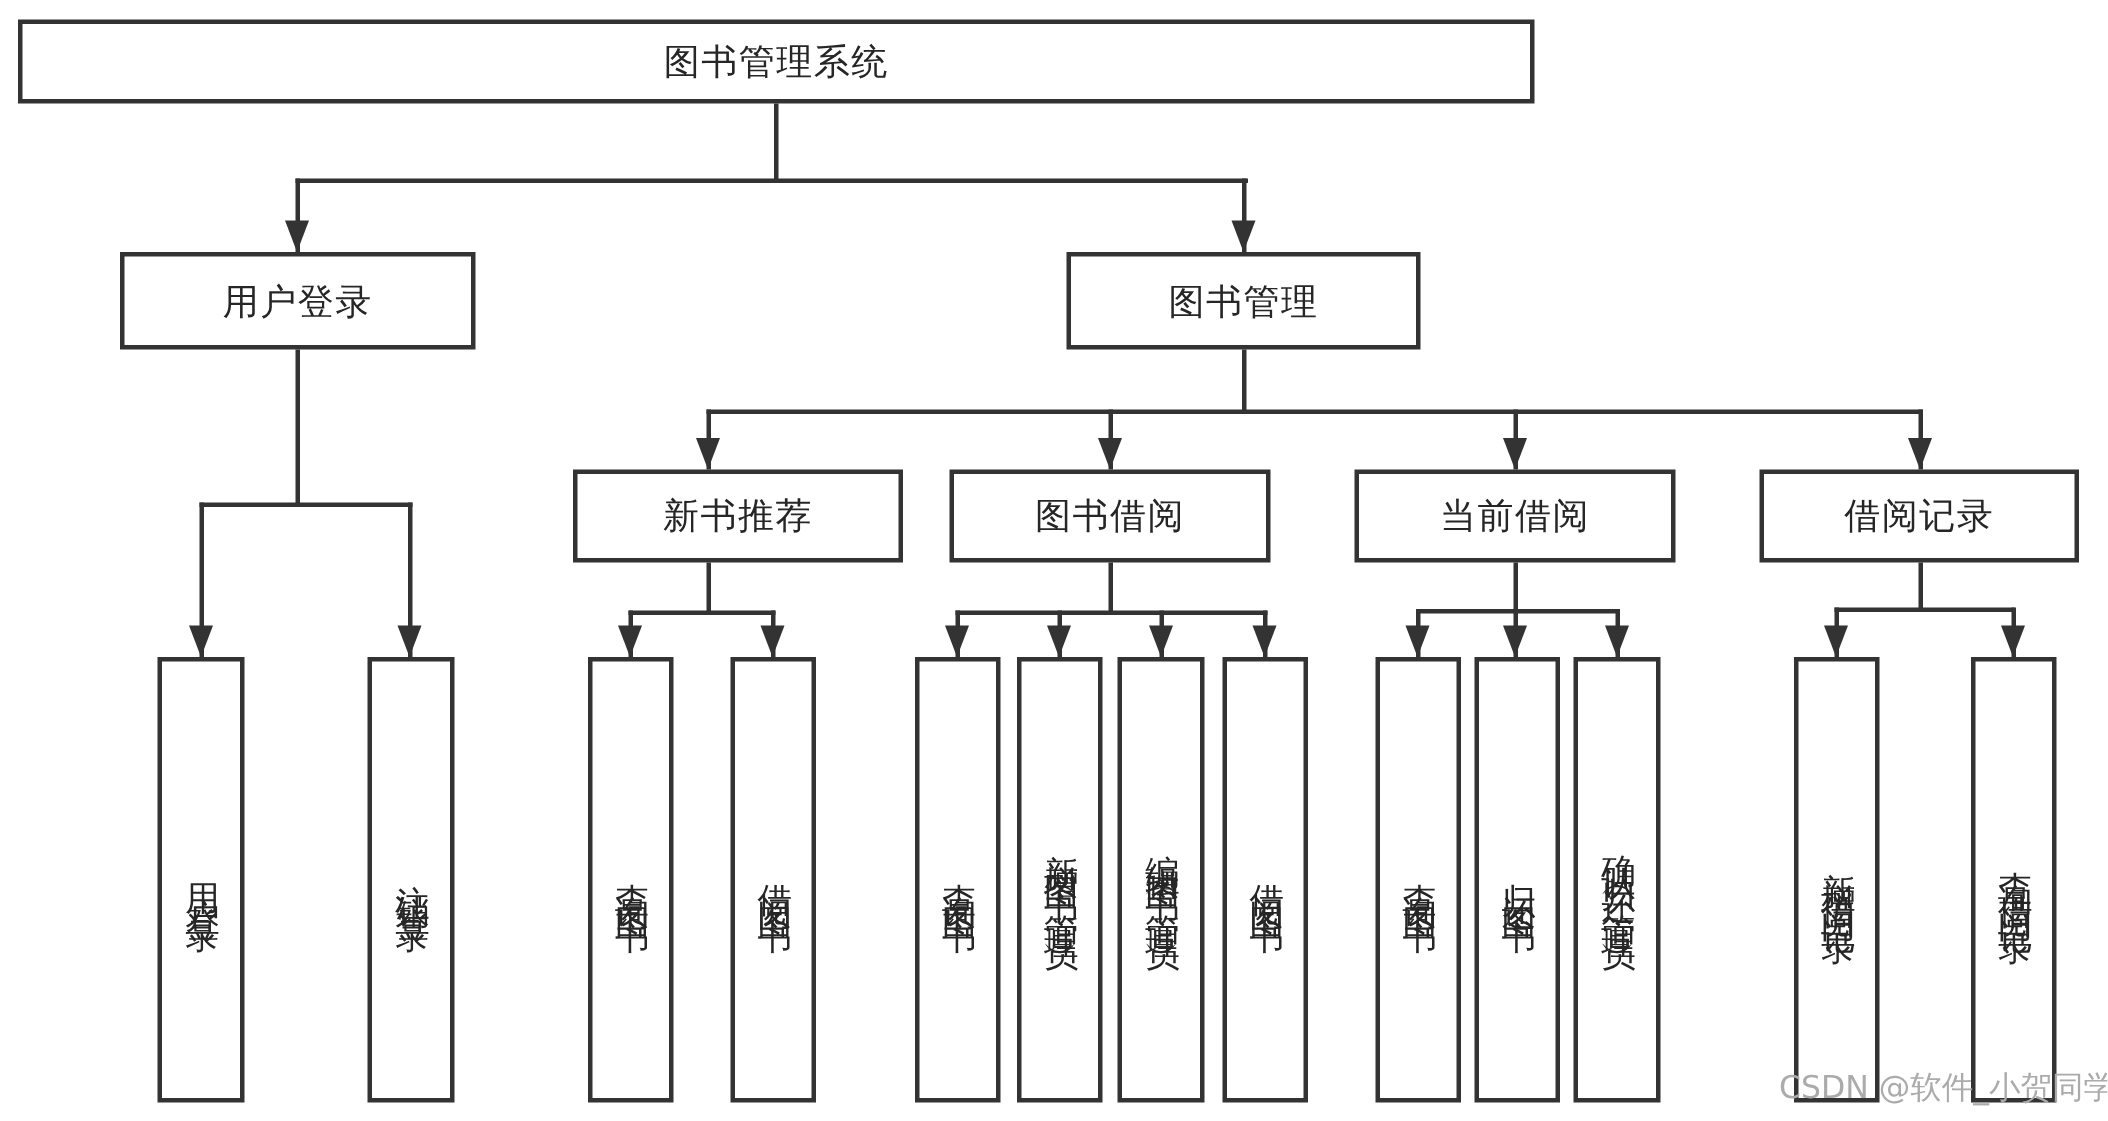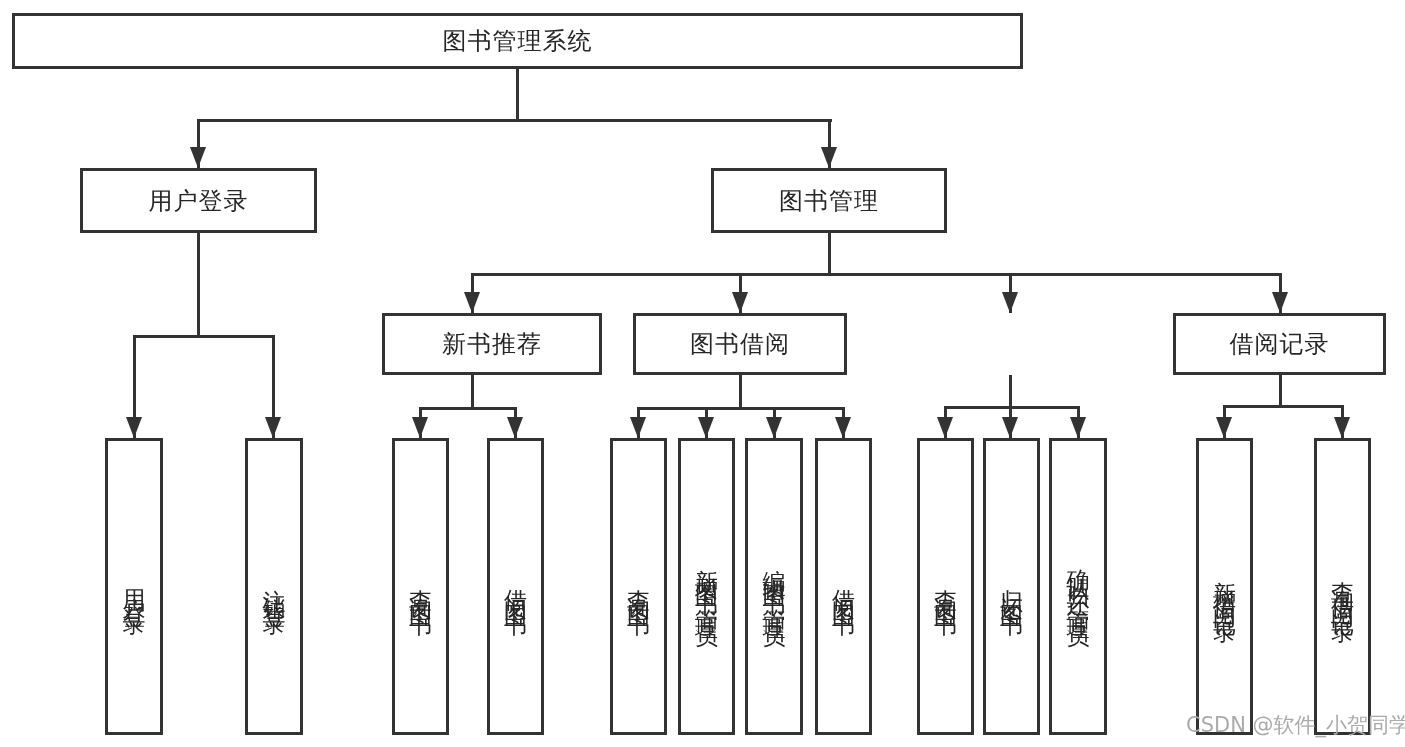--- a/index.html
+++ b/index.html
@@ -49,20 +49,23 @@
   </div>
   <div class="box hbox" style="left:711px;top:168px;width:236px;height:65px;">
     <span class="lbl">图书管理</span>
   </div>
 
   <div class="box hbox" style="left:362px;top:313px;width:220px;height:62px;margin-left:20px;">
     <span class="lbl">新书推荐</span>
   </div>
   <div class="box hbox" style="left:633px;top:313px;width:214px;height:62px;">
     <span class="lbl">图书借阅</span>
+  </div>
+  <div class="box hbox" style="left:903px;top:313px;width:214px;height:62px;">
+    <span class="lbl">当前借阅</span>
   </div>
   <div class="box hbox" style="left:1173px;top:313px;width:213px;height:62px;">
     <span class="lbl">借阅记录</span>
   </div>
 
   <div class="box vbox" style="left:105px;top:438px;width:58px;height:297px;">
     <span class="lbl">用户登录</span>
   </div>
   <div class="box vbox" style="left:245px;top:438px;width:58px;height:297px;">
     <span class="lbl">注销登录</span>

